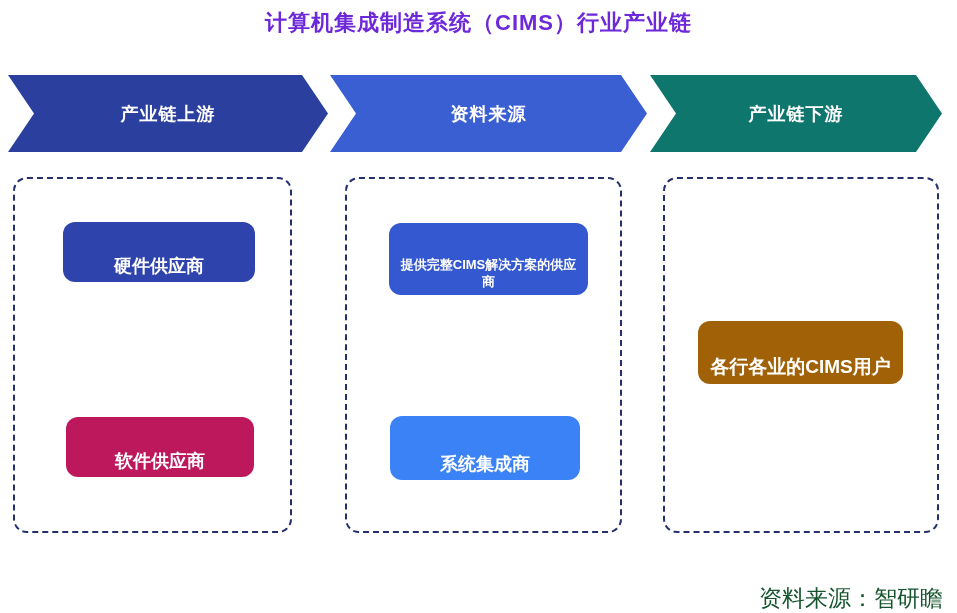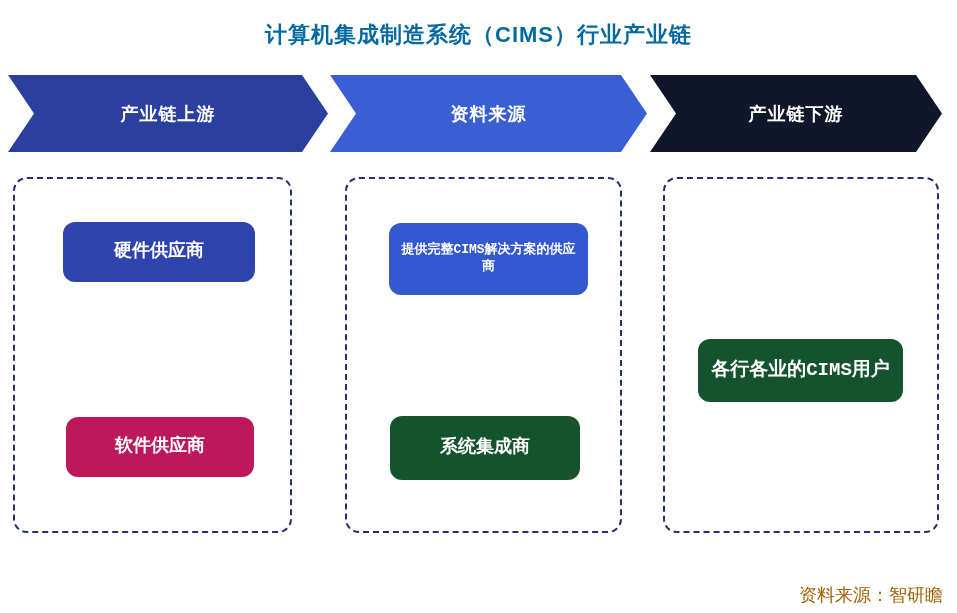--- a/index.html
+++ b/index.html
@@ -16,23 +16,22 @@
     overflow: hidden;
   }
   .title {
     position: absolute;
     top: 8px;
     left: 0;
     width: 957px;
     text-align: center;
     font-size: 22px;
     font-weight: bold;
-    color: #0369a1;
+    color: #6d28d9;
     letter-spacing: 1px;
-    margin-top: 12px;
   }
   
   .arrow {
     position: absolute;
     top: 75px;
     height: 77px;
     display: flex;
     align-items: center;
     justify-content: center;
     clip-path: polygon(0% 0%, calc(100% - 26px) 0%, 100% 50%, calc(100% - 26px) 100%, 0% 100%, 26px 50%);
@@ -55,86 +54,85 @@
     box-sizing: border-box;
   }
   .colbox-0 { left: 13px;  width: 279px; }
   .colbox-1 { left: 345px; width: 277px; }
   .colbox-2 { left: 663px; width: 276px; }
 
   
   .node {
     position: absolute;
     display: flex;
-    align-items: center;
+    align-items: flex-end;
     justify-content: center;
     text-align: center;
     border-radius: 12px;
     color: #ffffff;
     font-weight: bold;
     font-size: 18px;
     line-height: 1.3;
     box-sizing: border-box;
     padding: 4px 10px;
-    font-family: Liberation Mono, monospace;
   }
   
   .colbox-0 .node-0 { left: 48px; top: 43px;  width: 192px; height: 60px; }
   .colbox-0 .node-1 { left: 51px; top: 238px; width: 188px; height: 60px; }
   
   .colbox-1 .node-0 { left: 42px; top: 44px;  width: 199px; height: 72px; font-size: 13px; }
   .colbox-1 .node-1 { left: 43px; top: 237px; width: 190px; height: 64px; }
   
   .colbox-2 .node-0 { left: 33px; top: 142px; width: 205px; height: 63px; font-size: 19px; padding: 4px 4px; }
 
   .source-note {
     position: absolute;
     top: 583px;
     right: 14px;
     font-family: "Liberation Serif", "DejaVu Serif", serif;
-    font-size: 18px;
-    color: #a16207;
+    font-size: 23px;
+    color: #14532d;
   }
 </style>
 </head>
 <body>
 
 <div class="canvas">
 
   <div class="title">计算机集成制造系统（CIMS）行业产业链</div>
 
   <div class="arrow arrow-0" style="background-color: rgb(43, 63, 158);">
     <span>产业链上游</span>
   </div>
   <div class="arrow arrow-1" style="background-color: rgb(58, 95, 211);">
     <span>资料来源</span>
   </div>
-  <div class="arrow arrow-2" style="background-color: #0f172a;">
+  <div class="arrow arrow-2" style="background-color: #0f766e;">
     <span>产业链下游</span>
   </div>
 
   <div class="colbox colbox-0">
     <div class="node node-0" style="background-color: rgb(46, 68, 172);">
       <span>硬件供应商</span>
     </div>
     <div class="node node-1" style="background-color: #be185d;">
       <span>软件供应商</span>
     </div>
   </div>
 
   <div class="colbox colbox-1">
     <div class="node node-0" style="background-color: rgb(52, 88, 207);">
       <span>提供完整CIMS解决方案的供应商</span>
     </div>
-    <div class="node node-1" style="background-color: #14532d;">
+    <div class="node node-1" style="background-color: #3b82f6;">
       <span>系统集成商</span>
     </div>
   </div>
 
   <div class="colbox colbox-2">
-    <div class="node node-0" style="background-color: #14532d; margin-top: 18px;">
+    <div class="node node-0" style="background-color: #a16207;">
       <span>各行各业的CIMS用户</span>
     </div>
   </div>
 
   <div class="source-note">资料来源：智研瞻</div>
 
 </div>
 
 </body></html>

